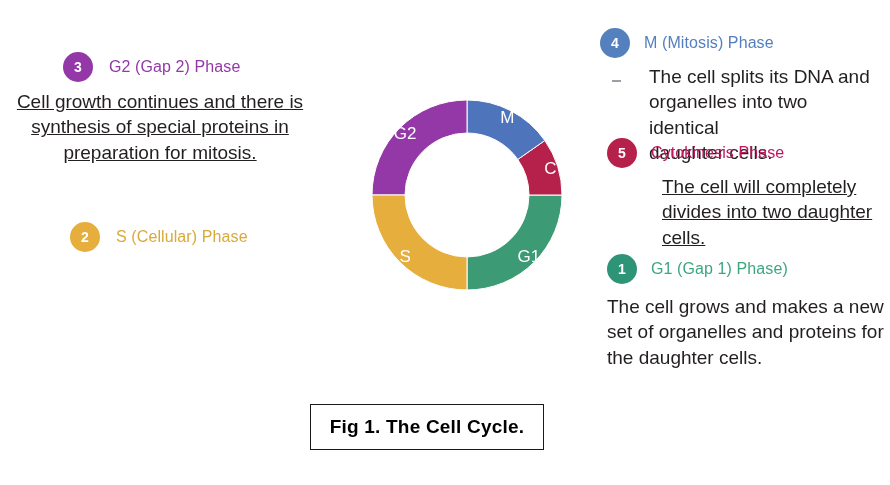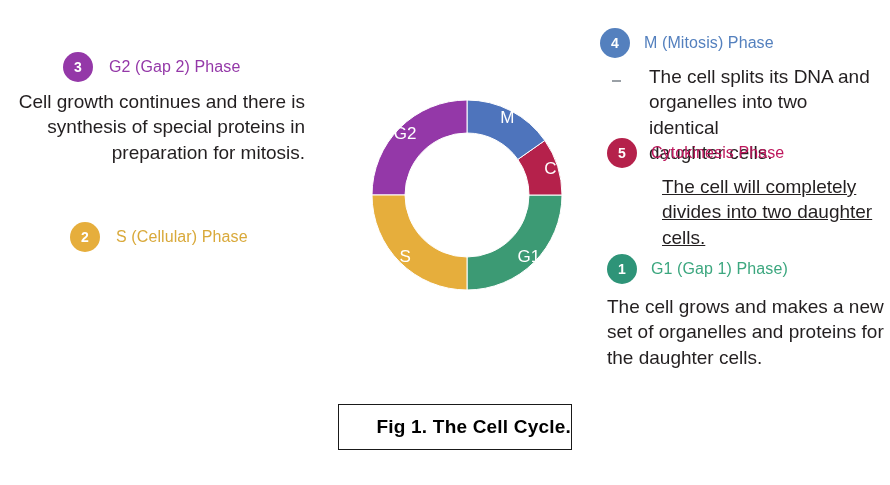--- a/index.html
+++ b/index.html
@@ -53,21 +53,21 @@
     font-size: 19px;
     line-height: 1.34;
     color: #231f20;
     margin-top: 7px;
     white-space: pre-line;
   }
 
   
   .left-block .block-head { justify-content: flex-start; }
   .left-block .badge { margin-right: 16px; }
-  .left-block .block-body { text-align: right; }
+  .left-block .block-body { text-align: center; text-decoration: underline; }
 
   
   .right-block .badge { margin-right: 14px; }
   .right-block .block-body { text-align: left; }
 
   
   #block-g2 { left: 15px; top: 52px; width: 290px; }
   #block-g2 .block-head { padding-left: 48px; }
 
   #block-s  { left: 30px; top: 222px; width: 300px; }
@@ -105,29 +105,29 @@
     font-family: "Liberation Sans", sans-serif;
     font-size: 17px;
     fill: #ffffff;
     text-anchor: middle;
     dominant-baseline: central;
   }
 
   
   #caption-box {
     position: absolute;
-    left: 338px;
+    left: 310px;
     top: 404px;
     width: 232px;
     height: 44px;
     border: 1px solid #1a1a1a;
     background: #ffffff;
     display: flex;
     align-items: center;
-    justify-content: flex-end;
+    justify-content: center;
   }
   #caption-text {
     font-size: 19px;
     font-weight: bold;
     color: #000000;
     letter-spacing: 0.2px;
   }
 </style>
 </head>
 <body>

